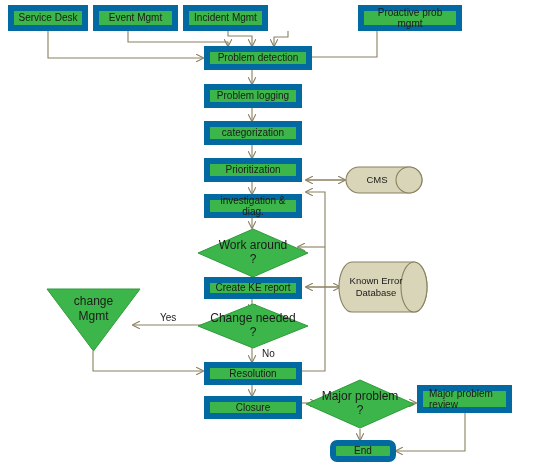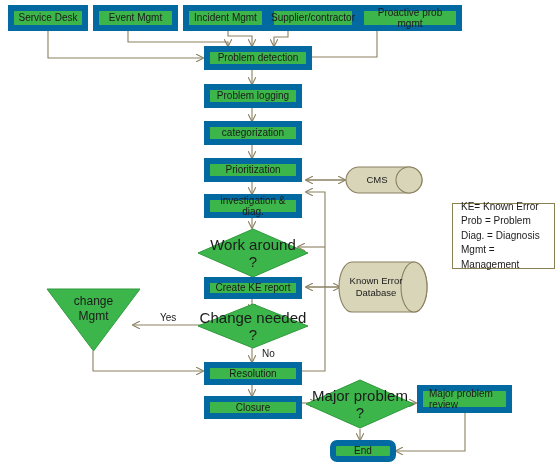--- a/index.html
+++ b/index.html
@@ -67,21 +67,21 @@
   }
   .diamond-wrap svg{display:block;}
   .diamond-label{
     position:absolute;
     left:0; top:0;
     width:100%; height:100%;
     display:flex;
     align-items:center;
     justify-content:center;
     text-align:center;
-    font-size:15px;
+    font-size:12px;
     line-height:1.15;
     color:#1b1b1b;
     white-space:pre-line;
     pointer-events:none;
   }
   .tri-wrap{
     position:absolute;
     z-index:3;
   }
   .tri-label{
@@ -189,23 +189,20 @@
 
   <div class="node proc" style="left:8px;top:5px;width:80px;height:26px;">
     <span>Service Desk</span>
   </div>
   <div class="node proc" style="left:93px;top:5px;width:85px;height:26px;">
     <span>Event  Mgmt</span>
   </div>
   <div class="node proc" style="left:183px;top:5px;width:85px;height:26px;">
     <span>Incident  Mgmt</span>
   </div>
-  <div class="node proc" style="left:268px;top:5px;width:90px;height:26px;">
-    <span>Supplier/contractor</span>
-  </div>
   <div class="node proc" style="left:358px;top:5px;width:104px;height:26px;">
     <span>Proactive prob mgmt</span>
   </div>
 
   <div class="node proc" style="left:204px;top:46px;width:108px;height:24px;">
     <span>Problem detection</span>
   </div>
   <div class="node proc" style="left:204px;top:84px;width:98px;height:24px;">
     <span>Problem  logging</span>
   </div>
@@ -288,20 +285,14 @@
 Database</div>
   </div>
 
   <div class="edge-label" style="left:160px;top:312px;">
     <span>Yes</span>
   </div>
   <div class="edge-label" style="left:262px;top:348px;">
     <span>No</span>
   </div>
 
-  <div class="legend" style="left:452px;top:203px;width:103px;height:66px;">
-    <span>KE= Known  Error
-Prob = Problem
-Diag. = Diagnosis
-Mgmt = Management</span>
-  </div>
 
 </div>
 
 </body></html>

